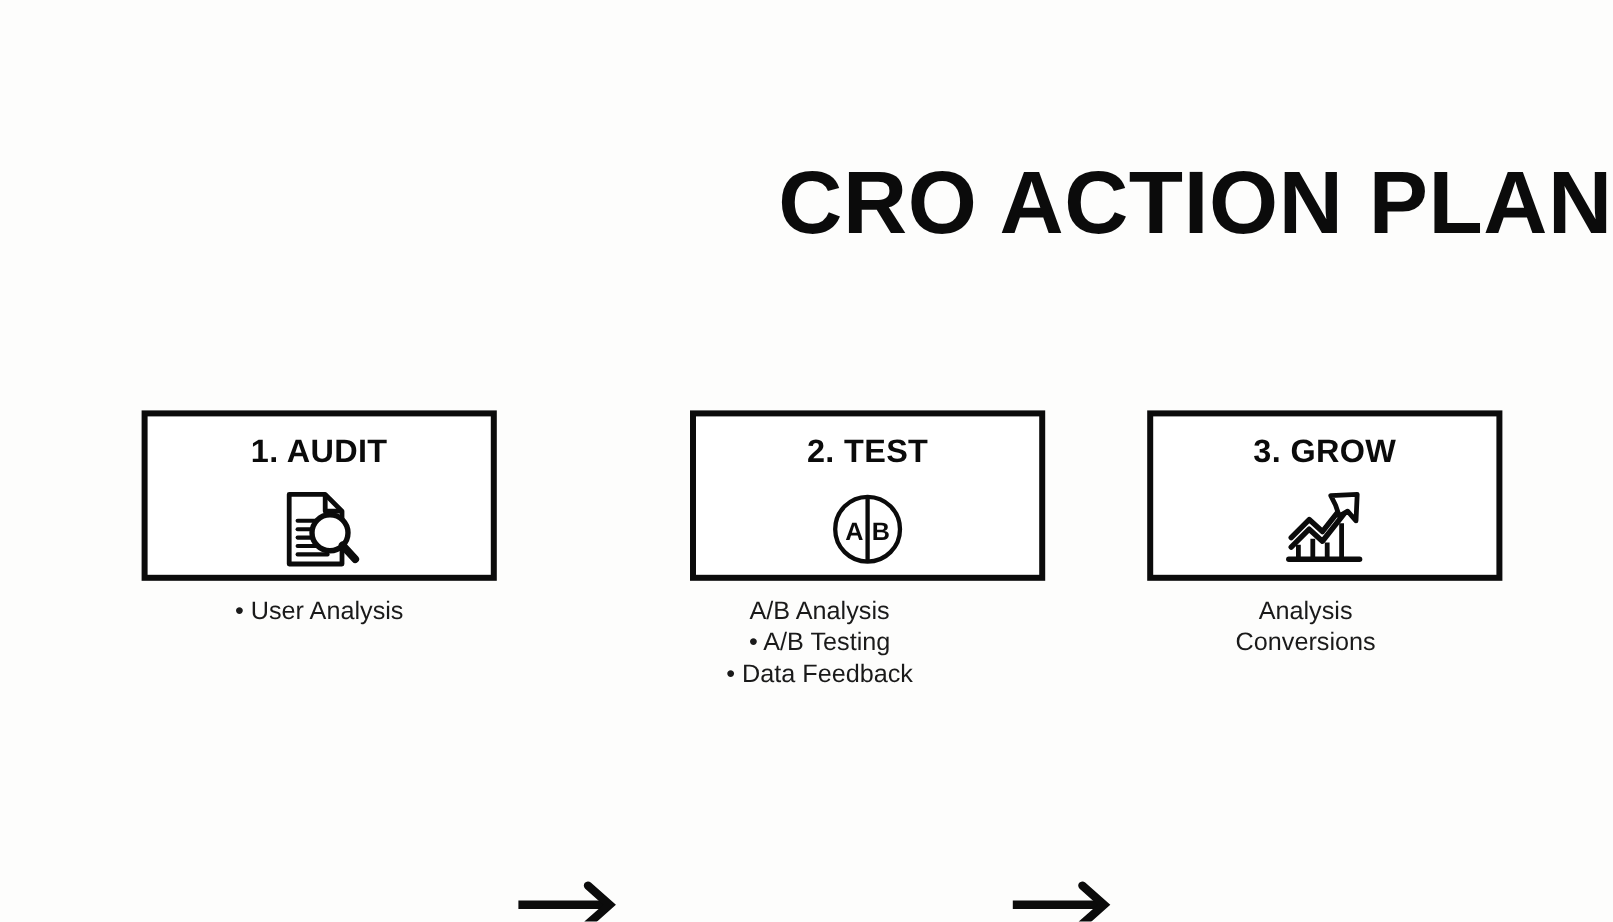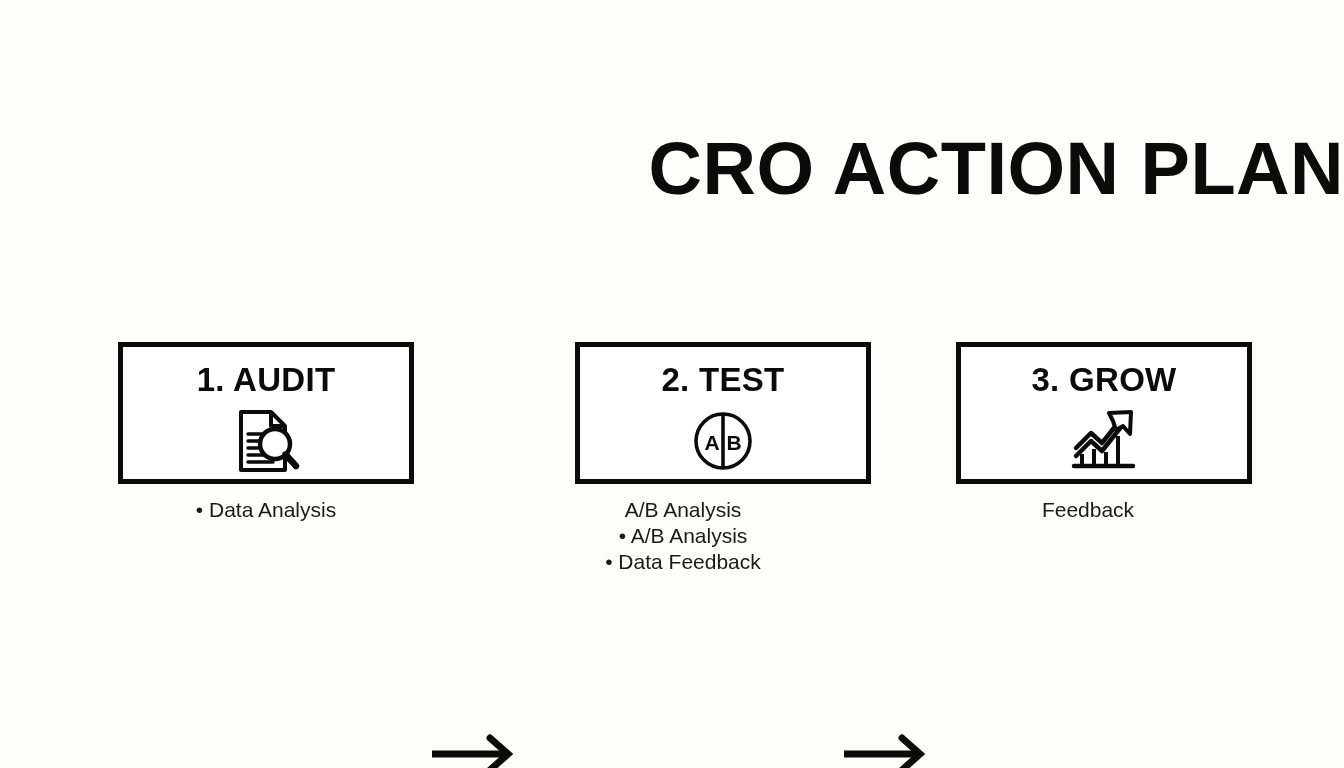--- a/index.html
+++ b/index.html
@@ -52,21 +52,21 @@
   #step-1 { left: 118px; }
   #step-2 { left: 535px; margin-left: 40px; }
   #step-3 { left: 940px; margin-left: 16px; }
 
   .step-heading {
     position: absolute;
     top: 16px;
     left: 0;
     width: 100%;
     text-align: center;
-    font-size: 33px;
+    font-size: 27px;
     font-weight: 700;
     letter-spacing: 0.3px;
     line-height: 1;
     color: #0b0b0b;
   }
 
   .step-icon {
     position: absolute;
     top: 58px;
     left: 0;
@@ -172,24 +172,25 @@
         <polyline points="7,40 22,25 33,35 52,11" fill="none" stroke="#0b0b0b" stroke-width="4.5" stroke-linecap="round" stroke-linejoin="round"></polyline>
 
         <path d="M40 5 L62 4 L61 26 L54 18 L47 22 L44 13 Z" fill="#ffffff" stroke="#0b0b0b" stroke-width="4" stroke-linejoin="round"></path>
       </svg>
     </div>
   </div>
 
 </div>
 
 <div class="caption" id="caption-1">
-  <span class="caption-line">• Data Analysis</span>
+  <span class="caption-line">• User Analysis</span>
 </div>
 
 <div class="caption" id="caption-2">
   <span class="caption-line">A/B Analysis</span>
-  <span class="caption-line">• A/B Analysis</span>
+  <span class="caption-line">• A/B Testing</span>
   <span class="caption-line">• Data Feedback</span>
 </div>
 
 <div class="caption" id="caption-3">
-  <span class="caption-line">Feedback</span>
+  <span class="caption-line">Analysis</span>
+  <span class="caption-line">Conversions</span>
 </div>
 
 </body></html>

